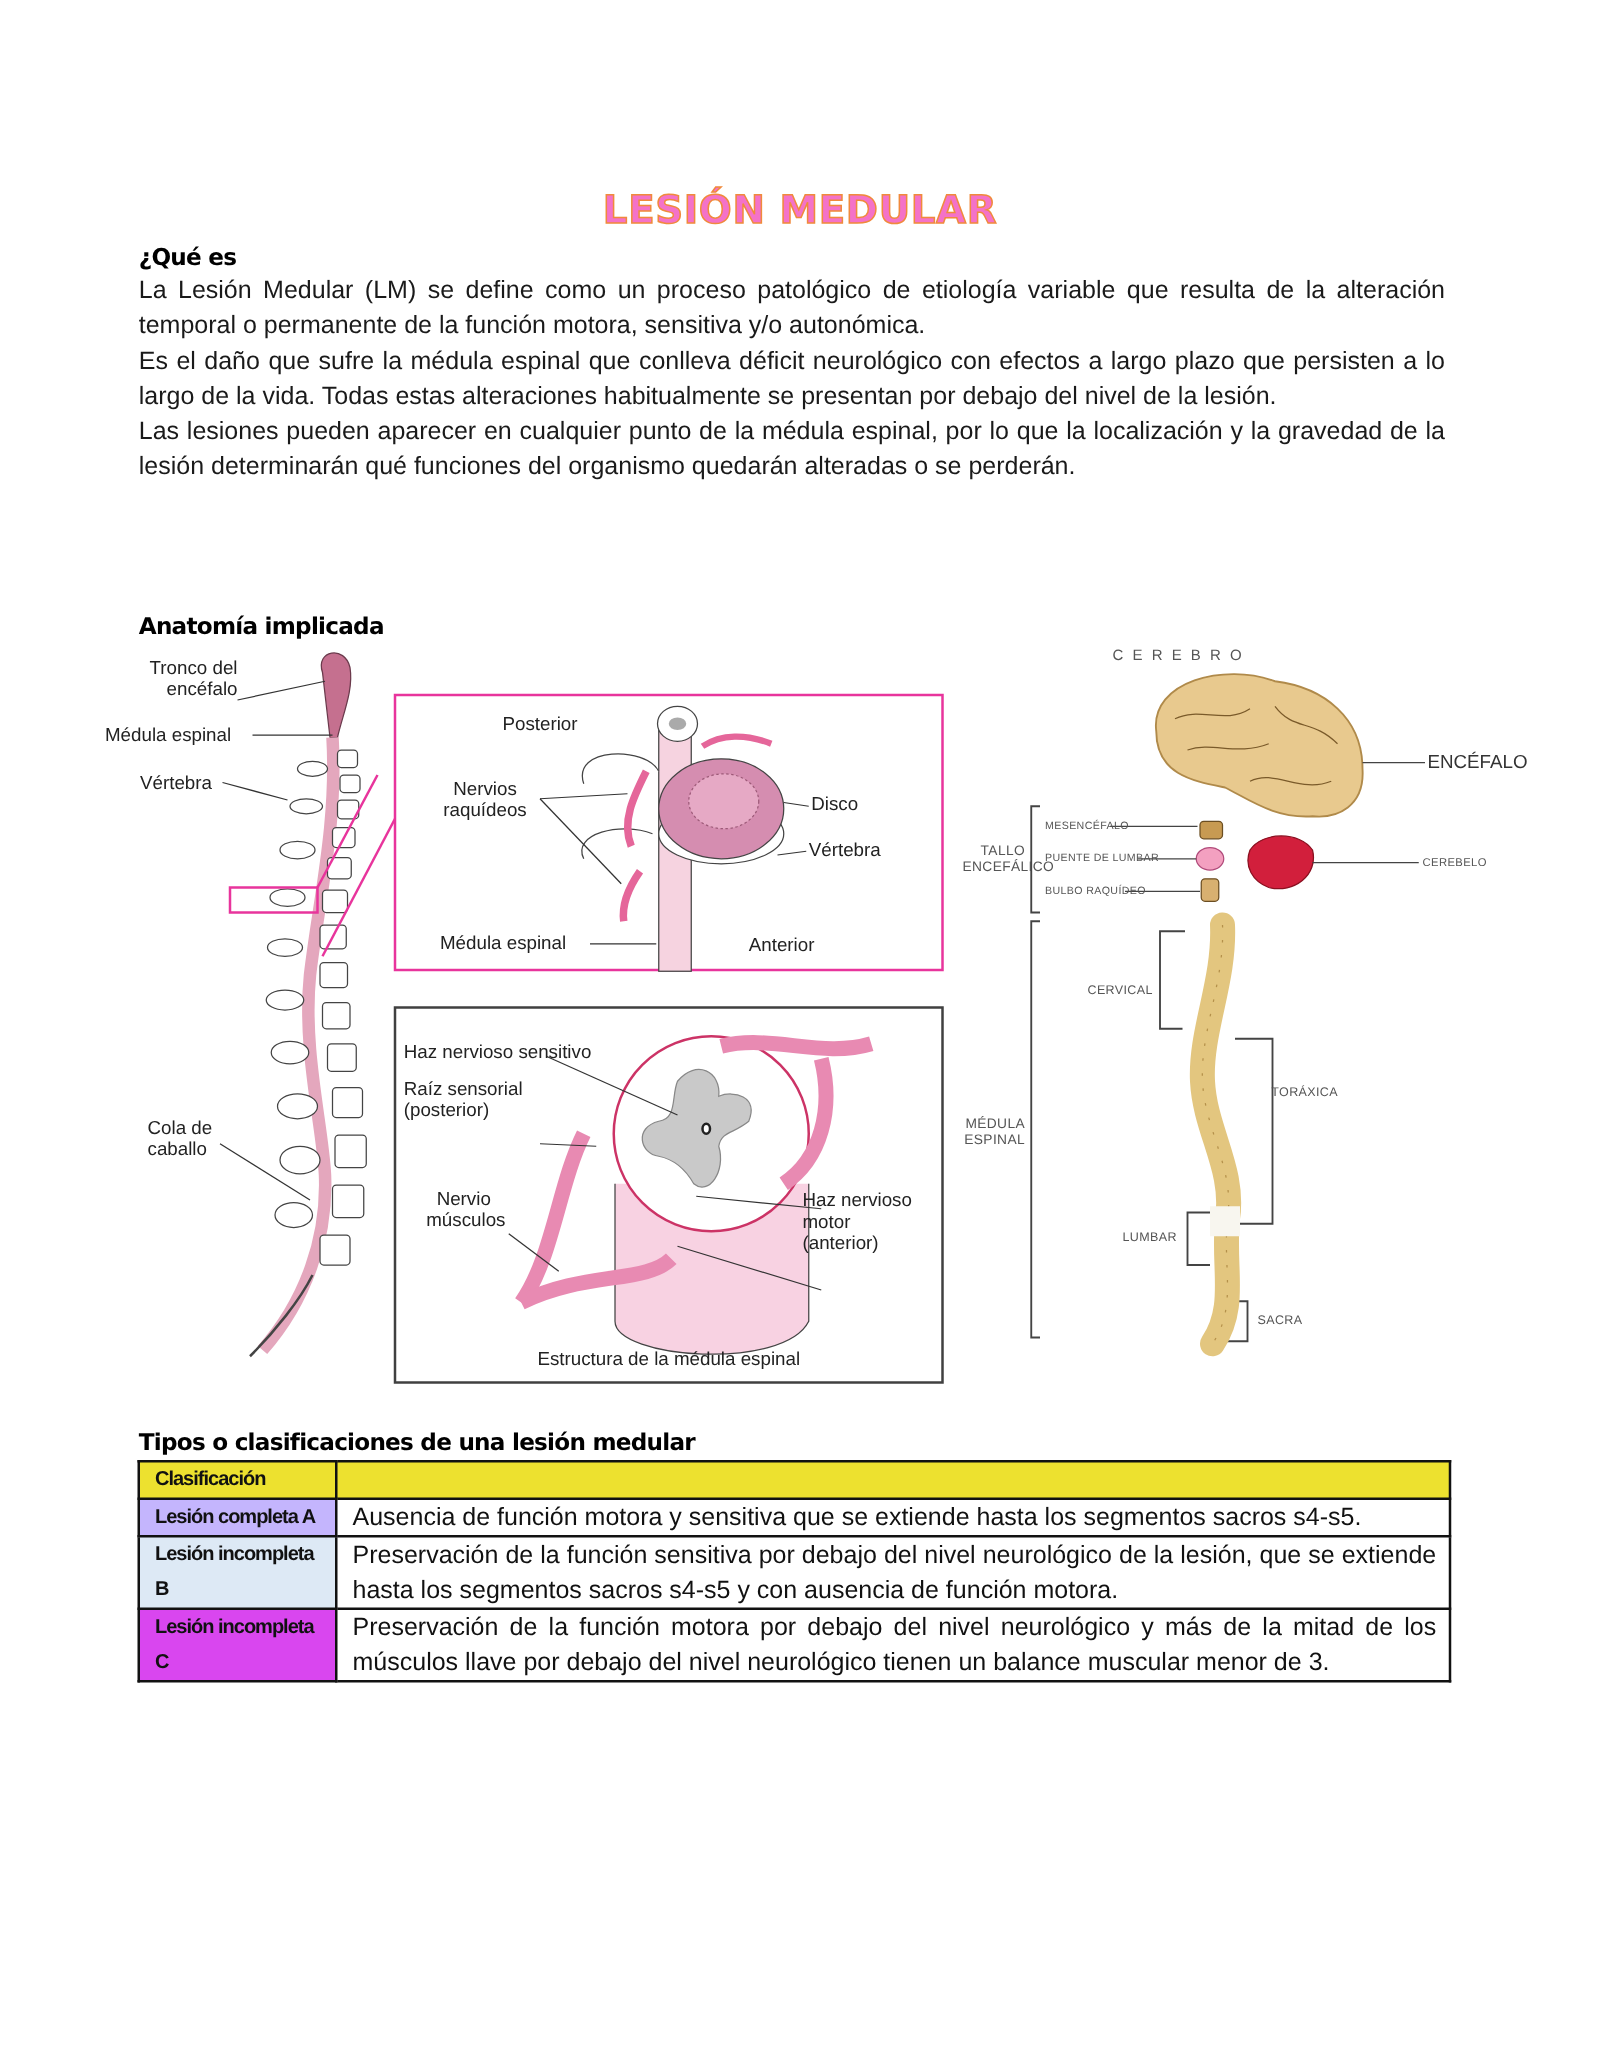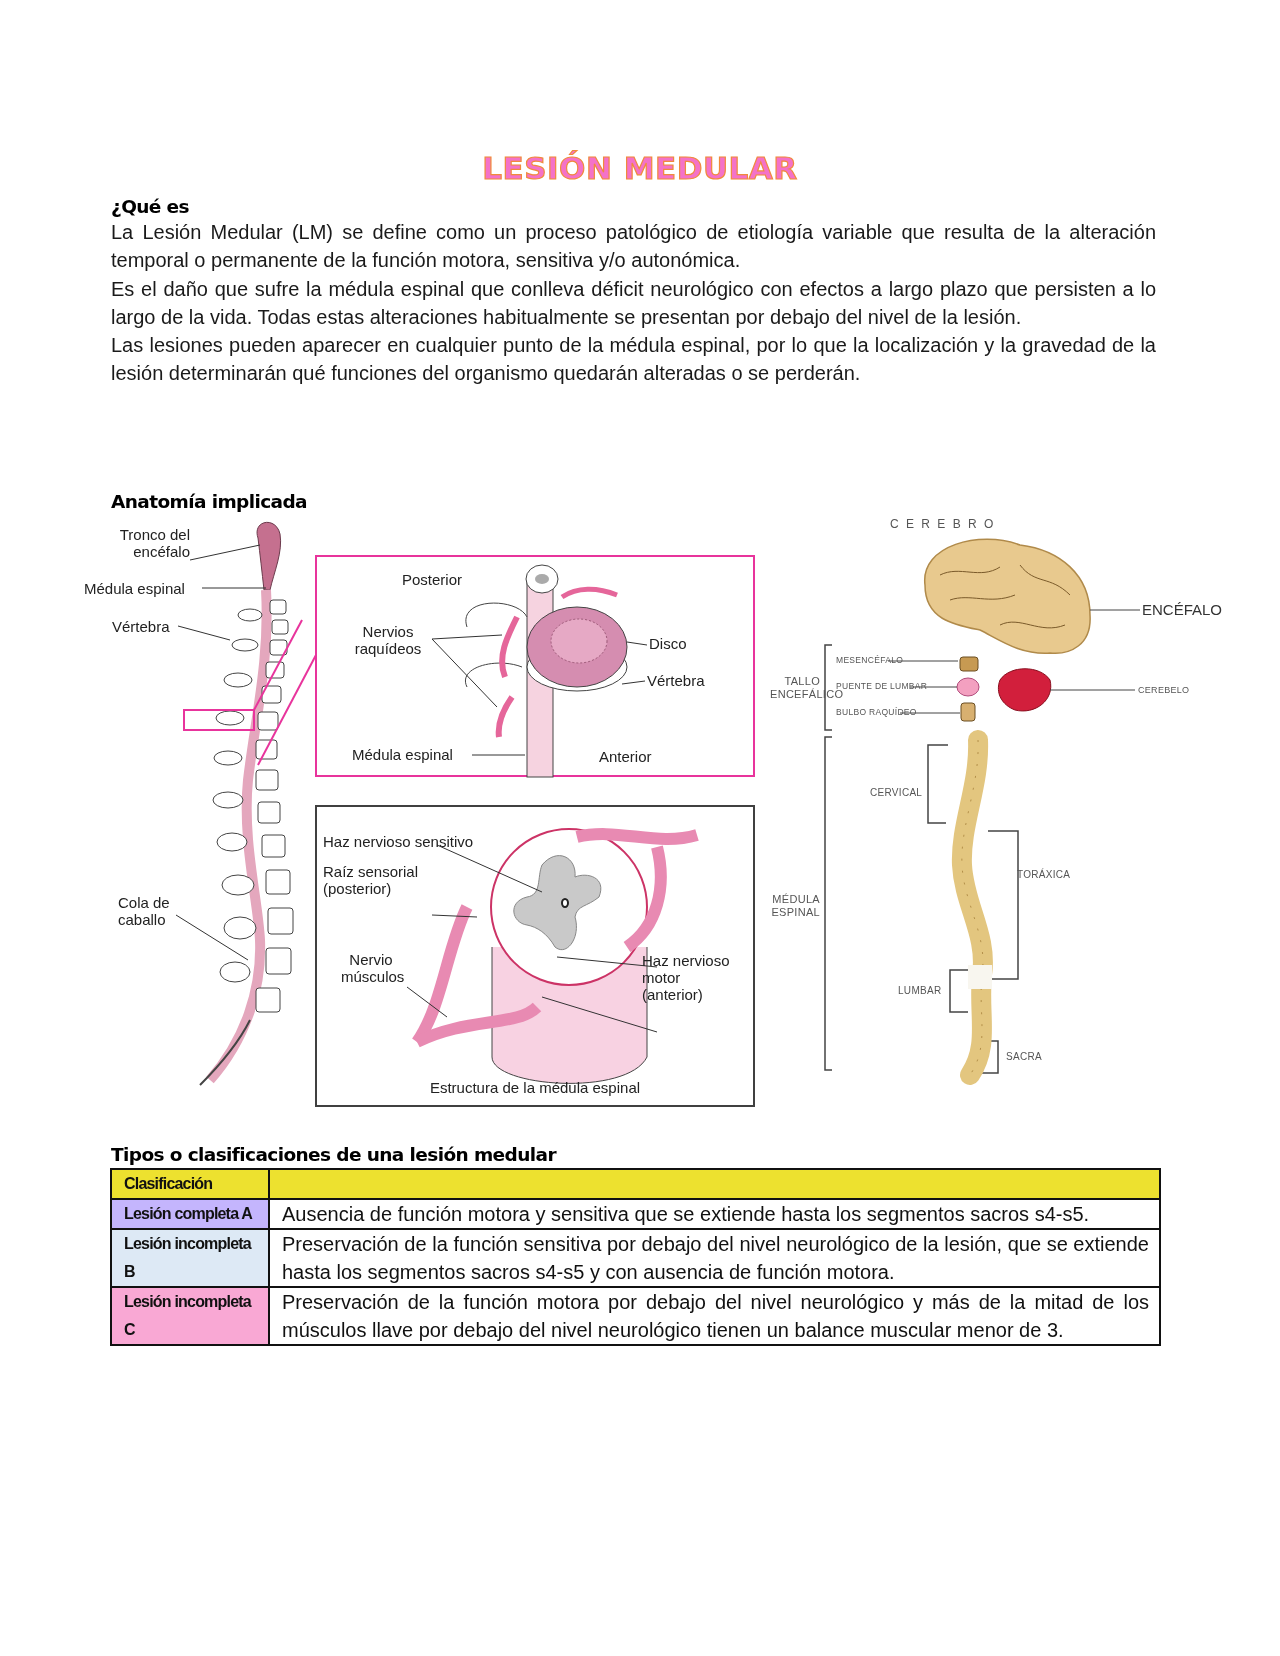--- a/index.html
+++ b/index.html
@@ -192,17 +192,17 @@
   </tr>
   <tr>
     <td class="k" style="background:#c4b5fd;">Lesión completa A</td>
     <td class="v">Ausencia de función motora y sensitiva que se extiende hasta los segmentos sacros s4-s5.</td>
   </tr>
   <tr>
     <td class="k" style="background:#dde9f5;">Lesión incompleta B</td>
     <td class="v">Preservación de la función sensitiva por debajo del nivel neurológico de la lesión, que se extiende hasta los segmentos sacros s4-s5 y con ausencia de función motora.</td>
   </tr>
   <tr>
-    <td class="k" style="background:#f9a8d4;margin-top:24px;">Lesión incompleta C</td>
+    <td class="k" style="background:#d946ef;margin-top:24px;">Lesión incompleta C</td>
     <td class="v">Preservación de la función motora por debajo del nivel neurológico y más de la mitad de los músculos llave por debajo del nivel neurológico tienen un balance muscular menor de 3.</td>
   </tr>
 </tbody>
   </table>
 
 </body></html>

